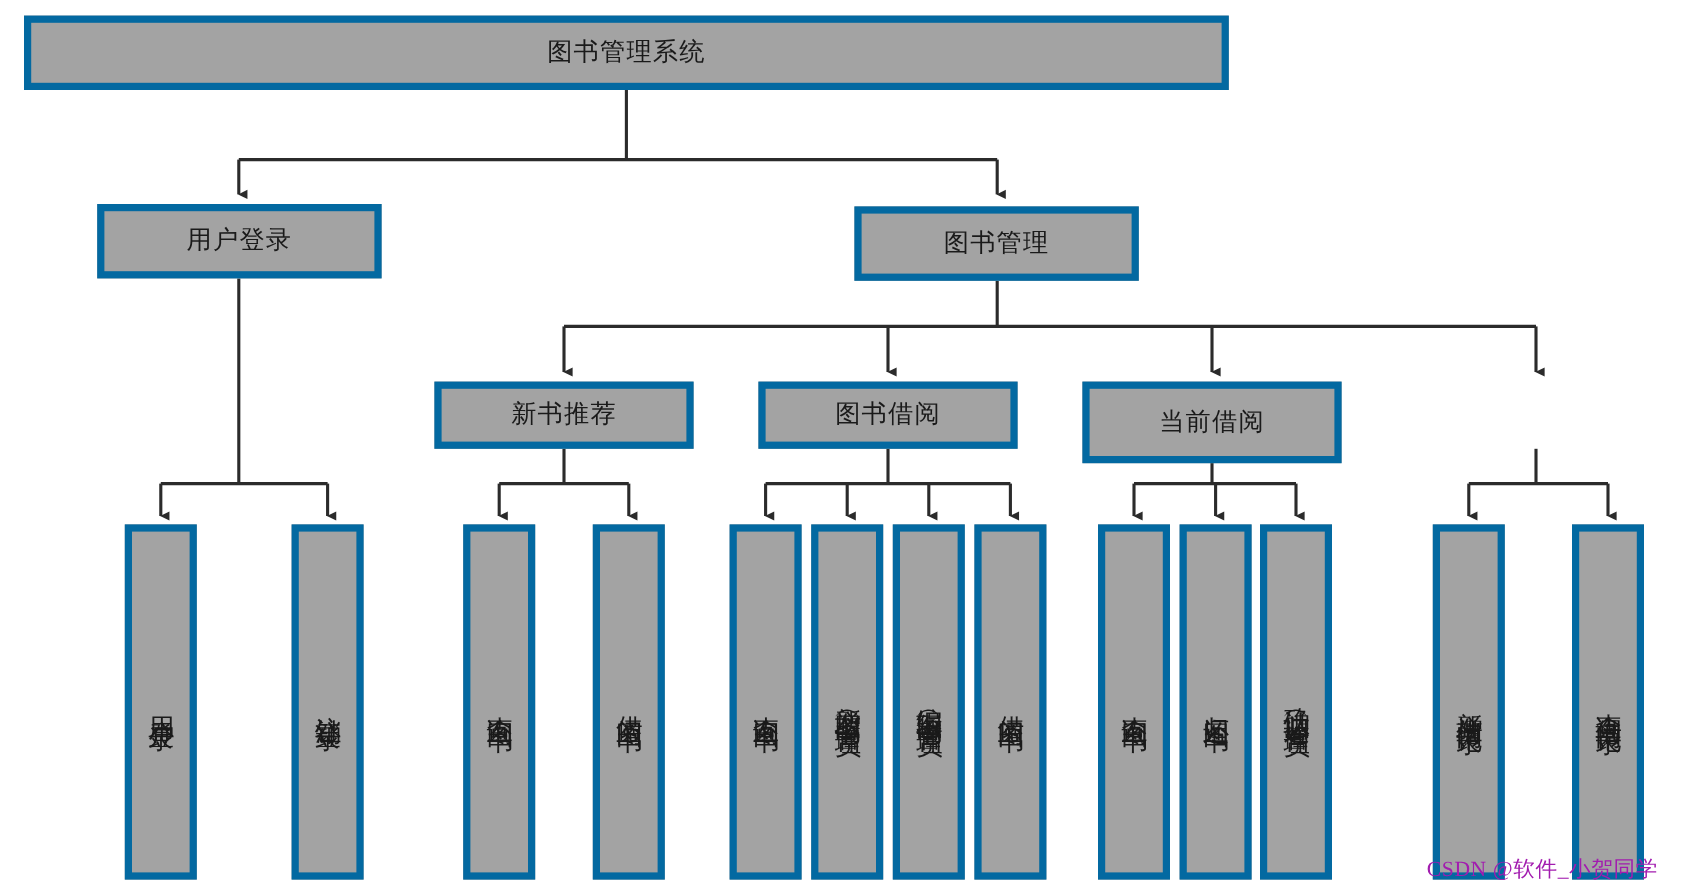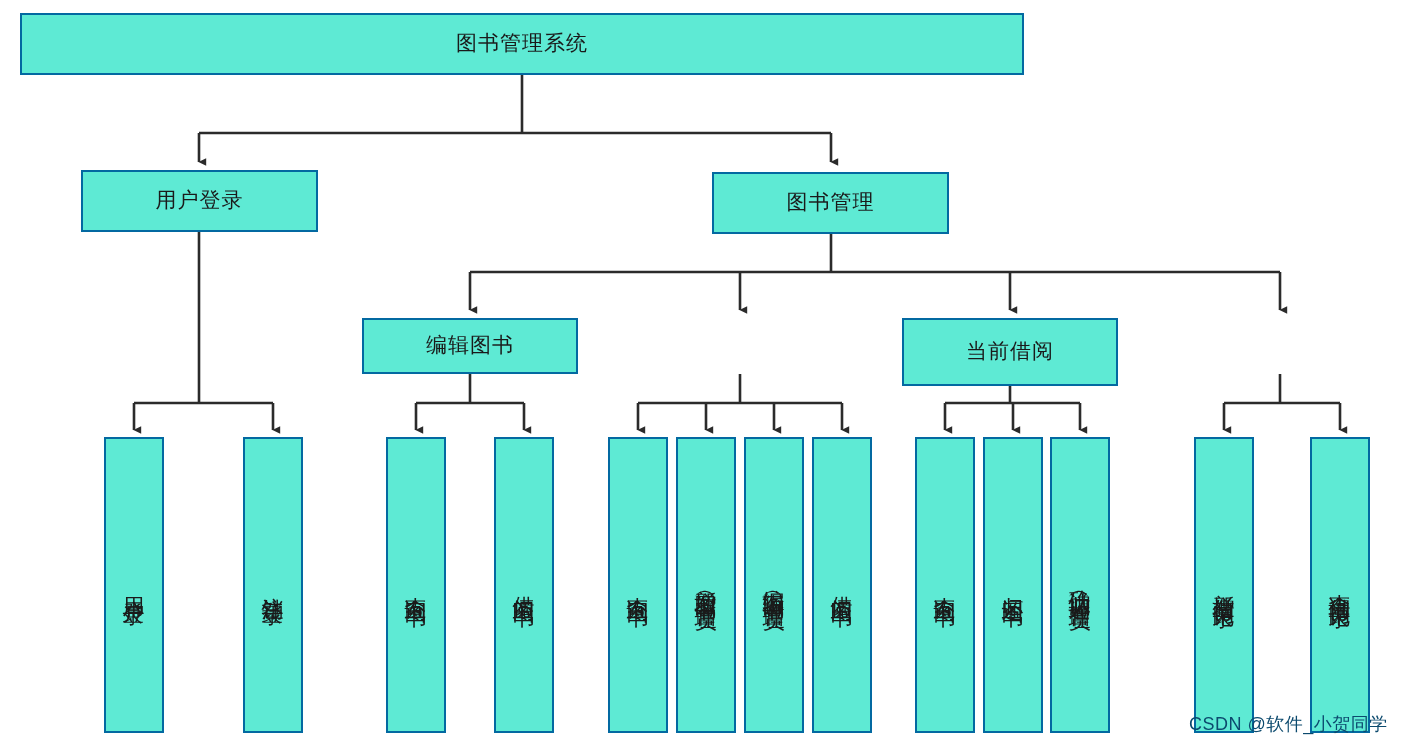--- a/index.html
+++ b/index.html
@@ -22,22 +22,22 @@
     position: absolute;
     left: 0;
     top: 0;
     width: 1405px;
     height: 747px;
     pointer-events: none;
   }
   .node {
     position: absolute;
     box-sizing: border-box;
-    background: #5eead4;
-    border: 2px solid #0369a1;
+    background: #a3a3a3;
+    border: 6px solid #0369a1;
     display: flex;
     align-items: center;
     justify-content: center;
     color: #1a1a1a;
     z-index: 2;
   }
   .node .node-label {
     display: block;
     text-align: center;
     line-height: 1.12;
@@ -64,25 +64,25 @@
     font-size: 22px;
     line-height: 1.05;
     letter-spacing: 3px;
     max-height: 100%;
   }
   .watermark {
     position: absolute;
     left: 1189px;
     top: 712px;
     font-size: 18px;
-    color: #0c4a6e;
+    color: #a21caf;
     letter-spacing: 0.5px;
     white-space: nowrap;
     z-index: 5;
-    font-family: Liberation Sans, sans-serif;
+    font-family: Liberation Serif, serif;
   }
 </style>
 </head>
 <body>
 
 <div id="diagram-root">
 
   <svg id="edges-layer" width="1405" height="747" viewBox="0 0 1405 747" xmlns="http://www.w3.org/2000/svg">
     <defs>
       <marker id="arrowhead" markerWidth="9" markerHeight="9" refX="4.2" refY="7.6" orient="auto" markerUnits="userSpaceOnUse">
@@ -139,21 +139,24 @@
   </div>
 
   <div class="node horiz" style="left:81px; top:170px; width:237px; height:62px;">
     <span class="node-label">用户登录</span>
   </div>
   <div class="node horiz" style="left:712px; top:172px; width:237px; height:62px;">
     <span class="node-label">图书管理</span>
   </div>
 
   <div class="node horiz" style="left:362px; top:318px; width:216px; height:56px;">
-    <span class="node-label">编辑图书</span>
+    <span class="node-label">新书推荐</span>
+  </div>
+  <div class="node horiz" style="left:632px; top:318px; width:216px; height:56px;">
+    <span class="node-label">图书借阅</span>
   </div>
   <div class="node horiz" style="left:902px; top:318px; width:216px; height:68px;">
     <span class="node-label">当前借阅</span>
   </div>
 
   <div class="node vert" style="left:104px; top:437px; width:60px; height:296px;">
     <span class="node-label">用户登录</span>
   </div>
   <div class="node vert" style="left:243px; top:437px; width:60px; height:296px;">
     <span class="node-label">注销登录</span>

